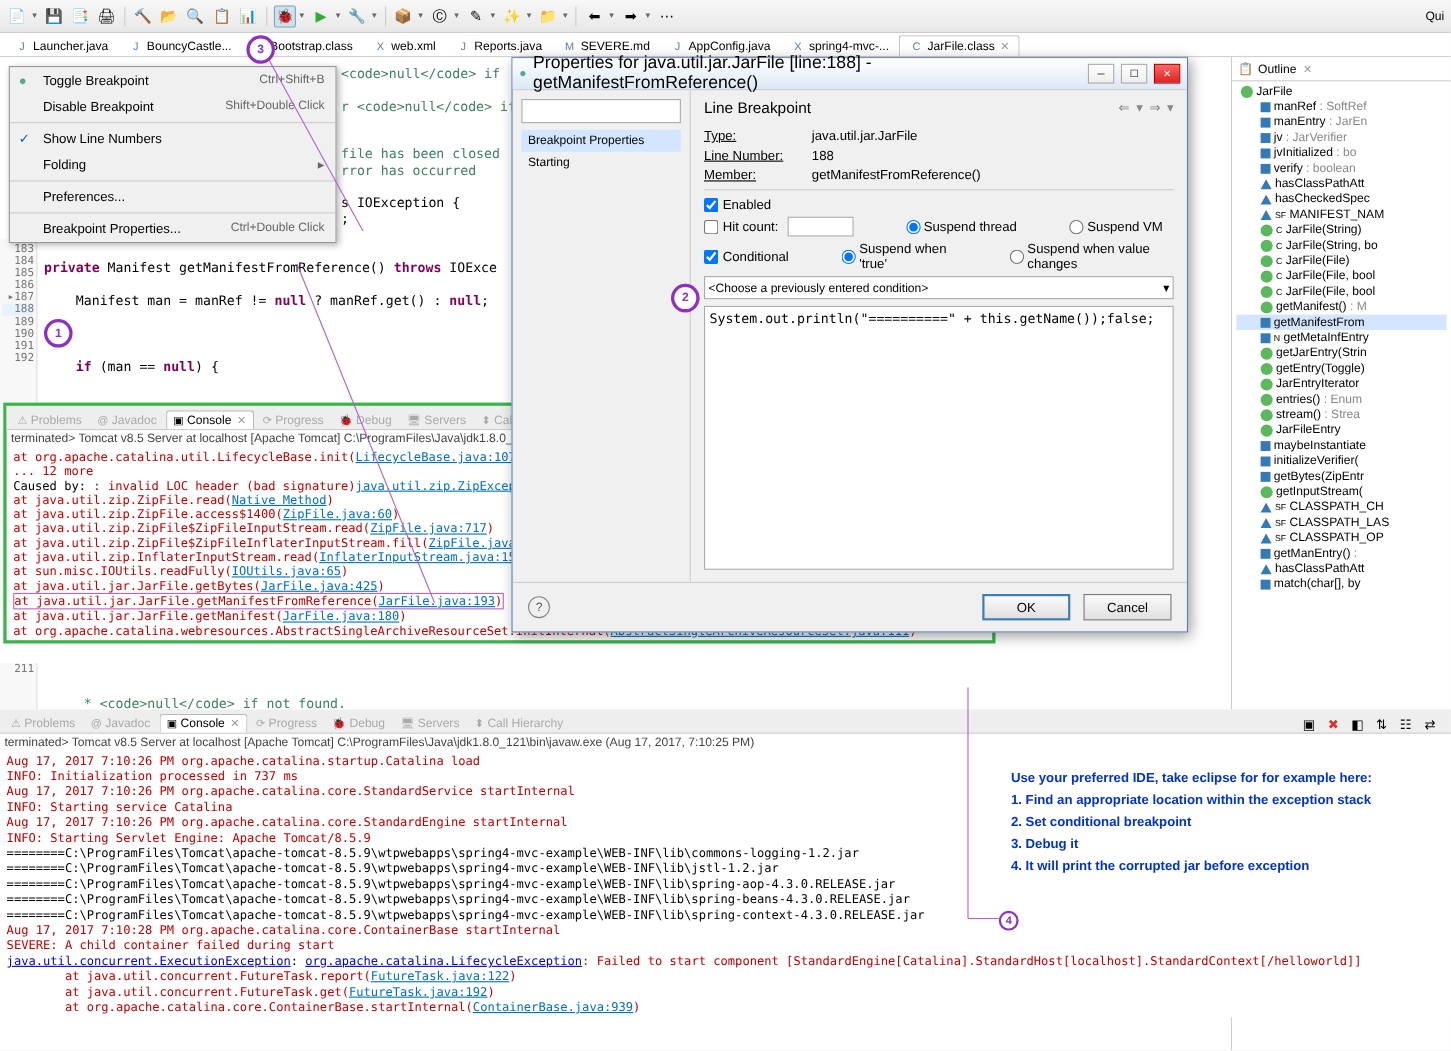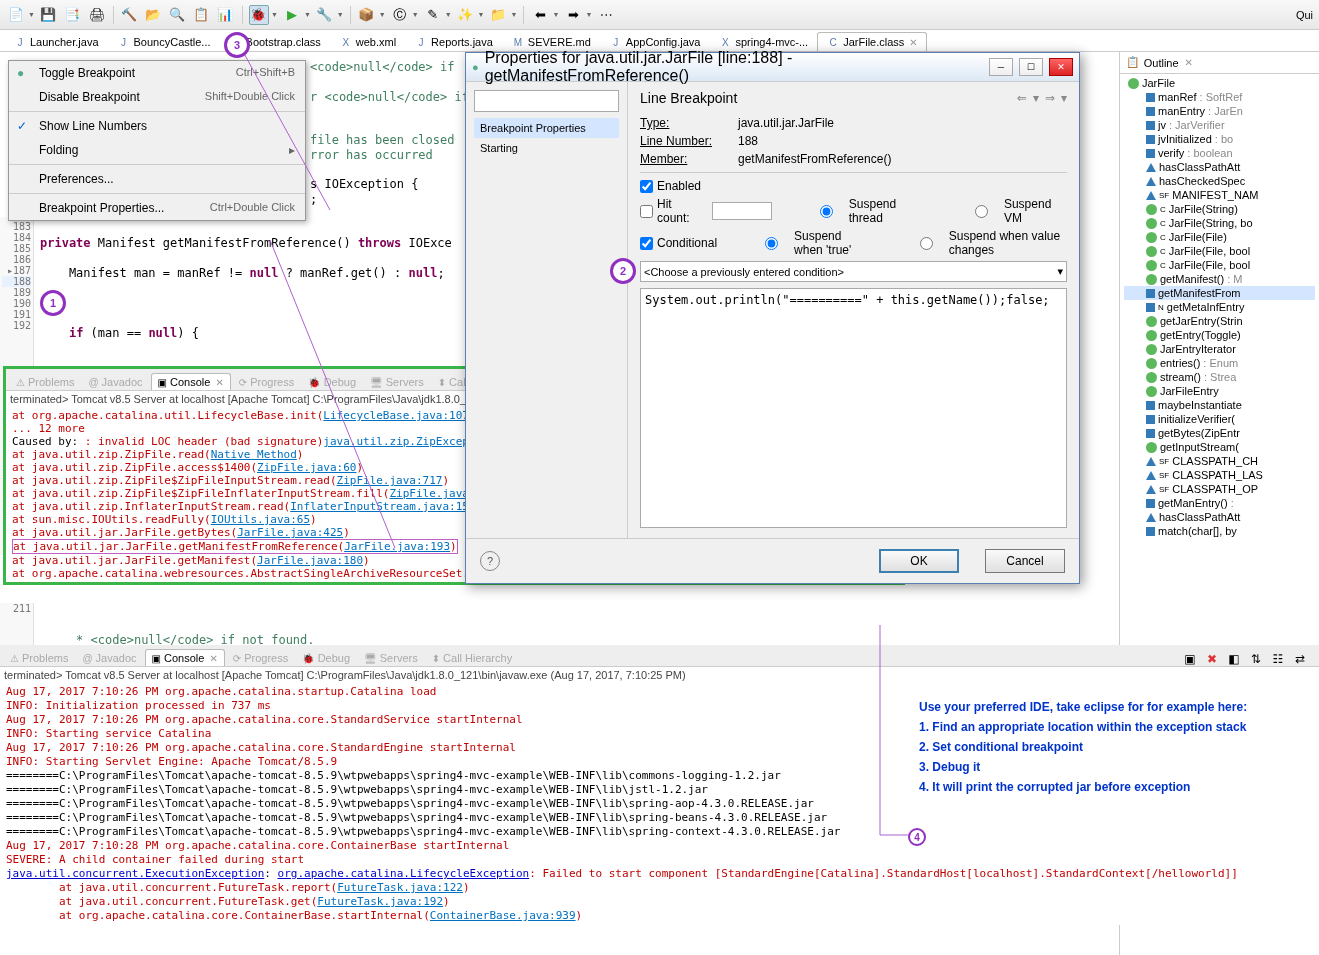--- a/index.html
+++ b/index.html
@@ -47,21 +47,21 @@
     .dlg-tree-item { padding: 4px 6px; cursor: pointer; }
     .dlg-tree-item.sel { background: #d4e6ff; }
     .dlg-right { flex: 1; padding: 8px 12px; }
     .dlg-heading { font-size: 14px; font-weight: normal; margin-bottom: 10px; display: flex; justify-content: space-between; align-items: center; }
     .dlg-nav { display: flex; gap: 6px; font-size: 12px; color: #888; }
     .dlg-row { display: flex; align-items: center; gap: 8px; margin-bottom: 4px; font-size: 12px; }
     .dlg-label { width: 90px; }
     .dlg-divider { border: none; border-top: 1px solid #ccc; margin: 6px 0; }
     .dlg-chk { display: flex; align-items: center; gap: 4px; }
     .dlg-input { border: 1px solid #aaa; padding: 2px 4px; font-size: 11px; }
-    .dlg-radio { display: flex; align-items: center; gap: 16px; padding-left: 40px; }
+    .dlg-radio { display: flex; align-items: center; gap: 3px; padding-left: 40px; }
     .dlg-combo { width: 100%; border: 1px solid #aaa; padding: 3px; font-size: 11px; background: #fff; display: flex; justify-content: space-between; align-items: center; margin-top: 4px; }
     .dlg-textarea { width: 100%; height: 240px; border: 1px solid #aaa; padding: 4px; font-family: Consolas, monospace; font-size: 12px; margin-top: 6px; resize: none; }
     .dlg-footer { padding: 10px 14px; display: flex; justify-content: space-between; align-items: center; border-top: 1px solid #ccc; }
     .dlg-btn { min-width: 80px; height: 24px; border: 1px solid #787878; background: linear-gradient(#fafafa,#e0e0e0); cursor: pointer; font-size: 12px; }
     .dlg-btn.primary { border: 2px solid #3c7fb1; }
     .help-icon { width: 20px; height: 20px; border: 1px solid #888; border-radius: 50%; display: inline-flex; align-items: center; justify-content: center; color: #555; cursor: pointer; }
     
     .views-tabs { height: 22px; border-bottom: 1px solid #ccc; display: flex; align-items: flex-end; gap: 2px; padding: 0 4px; background: #eee; }
     .vtab { display: flex; align-items: center; gap: 3px; padding: 2px 6px; font-size: 11px; cursor: pointer; color: #aaa; }
     .vtab.active { color: #000; border: 1px solid #bbb; border-bottom: none; background: #fff; border-radius: 3px 3px 0 0; }
@@ -501,21 +501,21 @@
       </div>
       <div class="dlg-combo">
         <span>&lt;Choose a previously entered condition&gt;</span>
           <span>▾</span>
       </div>
       <textarea class="dlg-textarea" style="">System.out.println("==========" + this.getName());false;</textarea>
     </div>
   </div>
   <div class="dlg-footer">
     <span class="help-icon">?</span>
-    <div style="display:flex;gap:26px">
+    <div style="display:flex;gap:12px">
       <button class="dlg-btn primary">OK</button>
       <button class="dlg-btn">Cancel</button>
     </div>
   </div>
 </div>
 
 <div class="console-block">
   <div class="views-tabs" id="console-tabs1">
       <div class="vtab"><span class="vicon">⚠</span>Problems</div>
       <div class="vtab"><span class="vicon">@</span>Javadoc</div>

